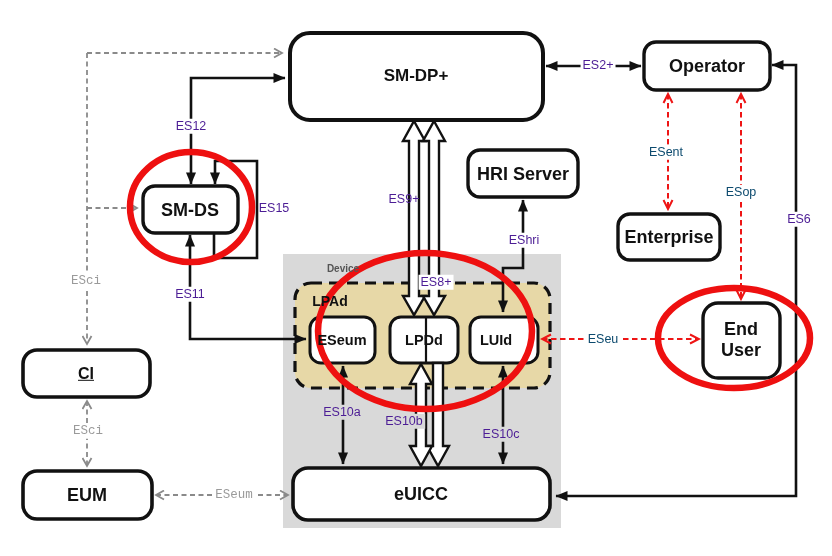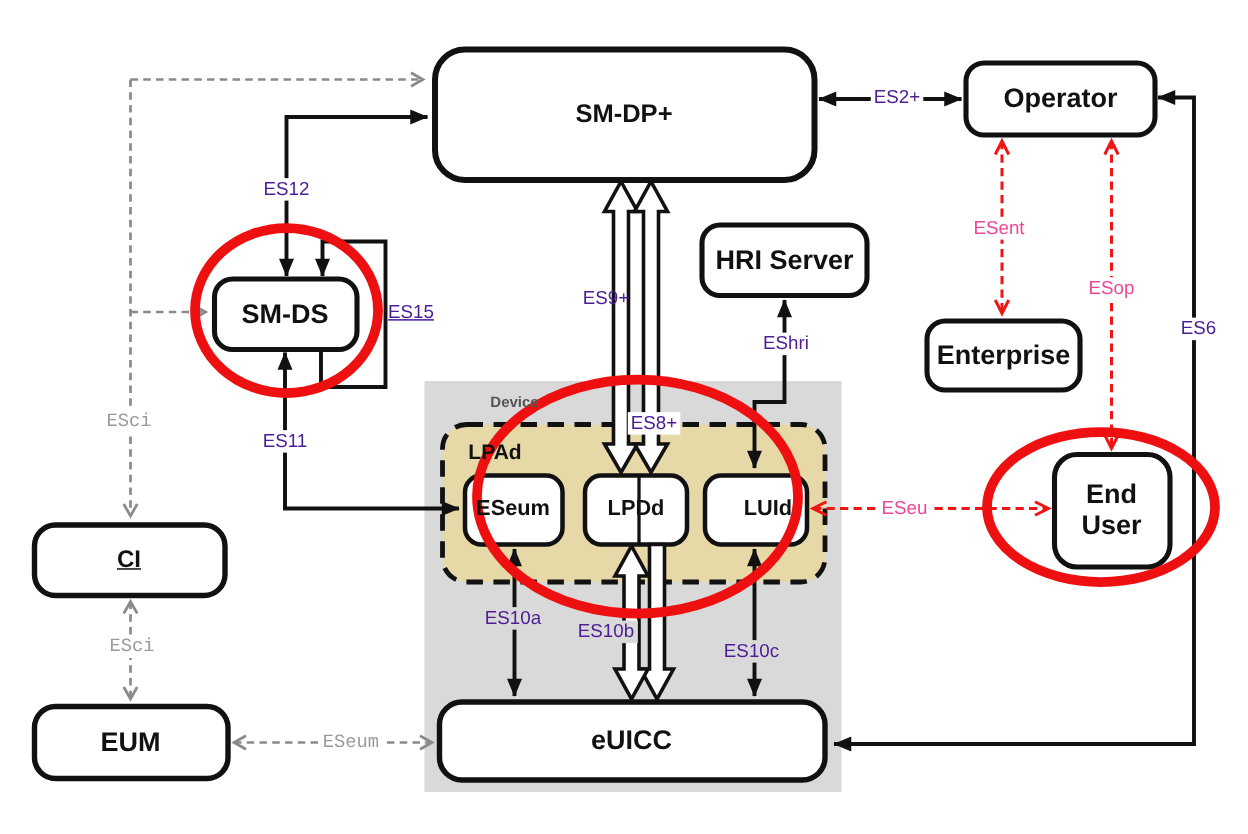--- a/index.html
+++ b/index.html
@@ -3,21 +3,21 @@
 <meta charset="utf-8">
 <style>
   html,body{margin:0;padding:0;background:#fff;}
   .stage{position:relative;width:820px;height:556px;background:#ffffff;overflow:hidden;
          font-family:"Liberation Sans", sans-serif;}
   .stage svg{position:absolute;left:0;top:0;}
   .lbl{position:absolute;transform:translate(-50%,-50%);font-size:12.5px;line-height:1;
        color:#4c1d95;white-space:nowrap;padding:1px 2px;}
   .lbl.bgw{background:#fff;}
   .lbl.bgg{background:#d9d9d9;}
-  .lbl.red{color:#ec4899;}
+  .lbl.red{color:#0c4a6e;}
   .lbl.gray{color:#9a9a9a;font-family:Liberation Mono, monospace;}
   .node{position:absolute;transform:translate(-50%,-50%);font-weight:bold;color:#111;
         text-align:center;white-space:nowrap;font-size:18px;line-height:1.15;}
   .node.wrap{white-space:normal;}
 </style>
 </head>
 <body>
 
 <div class="stage">
 
@@ -85,31 +85,31 @@
 <div class="node" style="left:190px;top:210px;">SM-DS</div>
 <div class="node" style="left:707px;top:66px;">Operator</div>
 <div class="node" style="left:523px;top:174px;">HRI Server</div>
 <div class="node" style="left:669px;top:237px;">Enterprise</div>
 <div class="node wrap" style="left:741px;top:340px;width:52px;">End User</div>
 <div class="node" style="left:86px;top:374px;font-size:16px;text-decoration:underline;">CI</div>
 <div class="node" style="left:87px;top:495px;">EUM</div>
 <div class="node" style="left:421px;top:494px;">eUICC</div>
 <div class="node" style="left:342px;top:340px;font-size:14.5px;">ESeum</div>
 <div class="node" style="left:424px;top:340px;font-size:14.5px;">LPDd</div>
-<div class="node" style="left:512px;top:340px;font-size:14.5px;">LUId</div>
+<div class="node" style="left:496px;top:340px;font-size:14.5px;">LUId</div>
 <div class="node" style="left:343px;top:269px;font-size:10px;color:#555;">Device</div>
 <div class="node" style="left:330px;top:301px;font-size:14px;">LPAd</div>
 
 <div class="lbl bgw" style="left:191px;top:126px;">ES12</div>
-<div class="lbl" style="left:274px;top:208px;text-decoration:underline;">ES15</div>
+<div class="lbl" style="left:274px;top:208px;">ES15</div>
 <div class="lbl bgw" style="left:190px;top:294px;">ES11</div>
 <div class="lbl bgw" style="left:598px;top:65px;">ES2+</div>
 <div class="lbl" style="left:404px;top:199px;">ES9+</div>
 <div class="lbl bgw" style="left:436px;top:237px;margin-top:45px;">ES8+</div>
-<div class="lbl bgw" style="left:524px;top:229px;">EShri</div>
+<div class="lbl bgw" style="left:524px;top:240px;">EShri</div>
 <div class="lbl bgw" style="left:799px;top:219px;">ES6</div>
 <div class="lbl bgw red" style="left:666px;top:152px;">ESent</div>
 <div class="lbl bgw red" style="left:741px;top:192px;">ESop</div>
 <div class="lbl bgw red" style="left:603px;top:339px;">ESeu</div>
 <div class="lbl bgw gray" style="left:234px;top:495px;">ESeum</div>
 <div class="lbl bgw gray" style="left:86px;top:281px;">ESci</div>
 <div class="lbl bgw gray" style="left:88px;top:431px;">ESci</div>
 <div class="lbl bgg" style="left:342px;top:412px;">ES10a</div>
 <div class="lbl bgg" style="left:404px;top:421px;">ES10b</div>
 <div class="lbl bgg" style="left:501px;top:412px;margin-top:22px;">ES10c</div>

